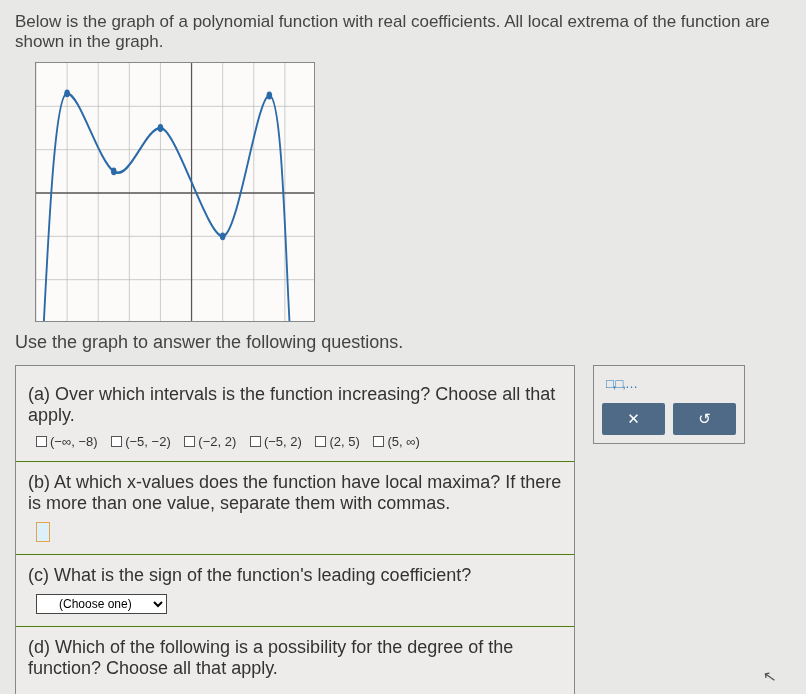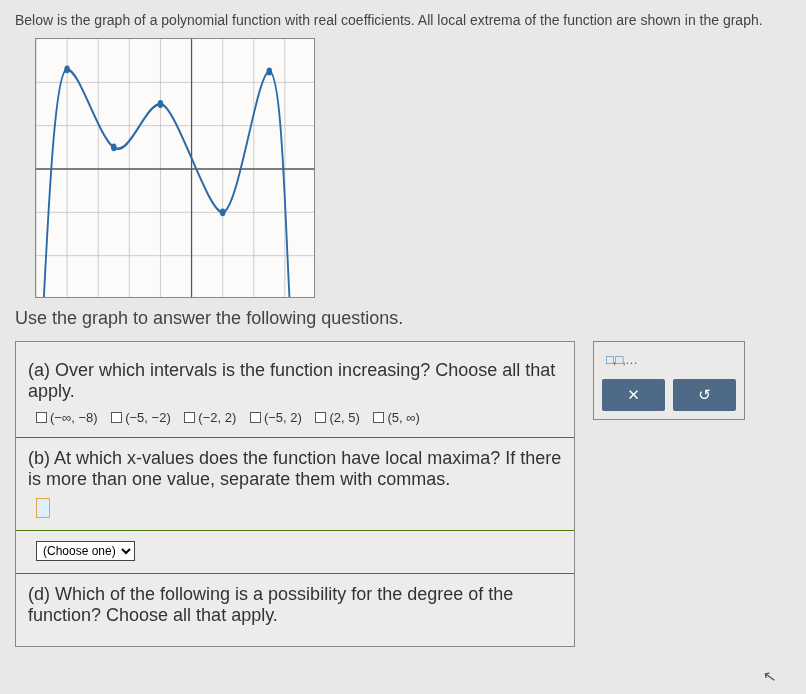--- a/index.html
+++ b/index.html
@@ -6,21 +6,21 @@
     body {
       font-family: Verdana, Geneva, sans-serif;
       background: #e8e8e6;
       padding: 12px 15px;
       font-size: 13px;
       color: #333;
       width: 806px;
       height: 694px;
       position: relative;
     }
-    .intro { font-size: 14px; color: #444; margin-bottom: 10px; }
+    .intro { font-size: 17px; color: #444; margin-bottom: 10px; }
     .graph-box {
       border: 1px solid #888;
       width: 280px;
       height: 260px;
       background: #fcfbf9;
       position: relative;
       margin: 8px 0 10px 20px;
       overflow: hidden;
     }
     .prompt2 { font-size: 18px; color: #444; margin: 6px 0 12px 0; }
@@ -50,21 +50,21 @@
       display: inline-block;
       width: 14px; height: 20px;
       background: #dbf0fb;
       border: 1.5px solid #e7a24a;
       margin-left: 8px;
       vertical-align: middle;
     }
     .select {
       border: 1px solid #444;
       font-size: 12px;
-      padding: 1px 2px;
+      padding: 1px 18px;
       background: #fff;
       margin-left: 8px;
     }
     .side-panel {
       border: 1px solid #888;
       background: #eceae8;
       width: 152px;
       padding: 8px;
     }
     .hint {
@@ -146,20 +146,21 @@
         <span class="opt"><span class="chk"></span><span>(5, ∞)</span></span>
       </div>
     </div>
 
     <div class="qcell">
       <div class="qtext">(b) At which x-values does the function have local maxima? If there is more than one value, separate them with commas.</div>
       <span class="text-input"></span>
     </div>
 
     <div class="qcell">
+      <div class="qtext">(c) What is the sign of the function's leading coefficient?</div>
       <select class="select">
         <option>(Choose one)</option>
       </select>
     </div>
 
     <div class="qcell">
       <div class="qtext">(d) Which of the following is a possibility for the degree of the function? Choose all that apply.</div>
     </div>
 
   </div>

